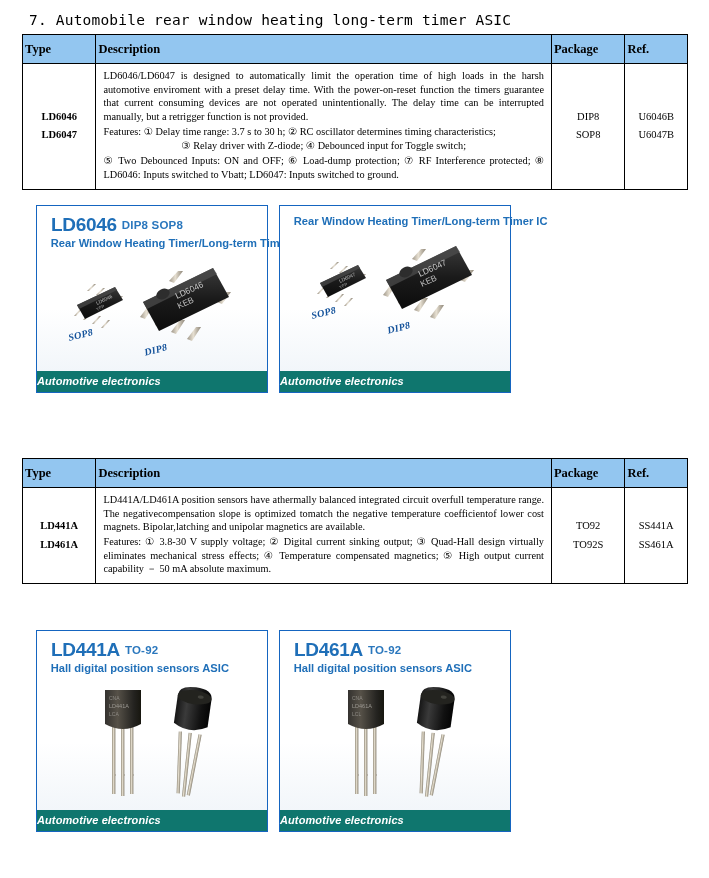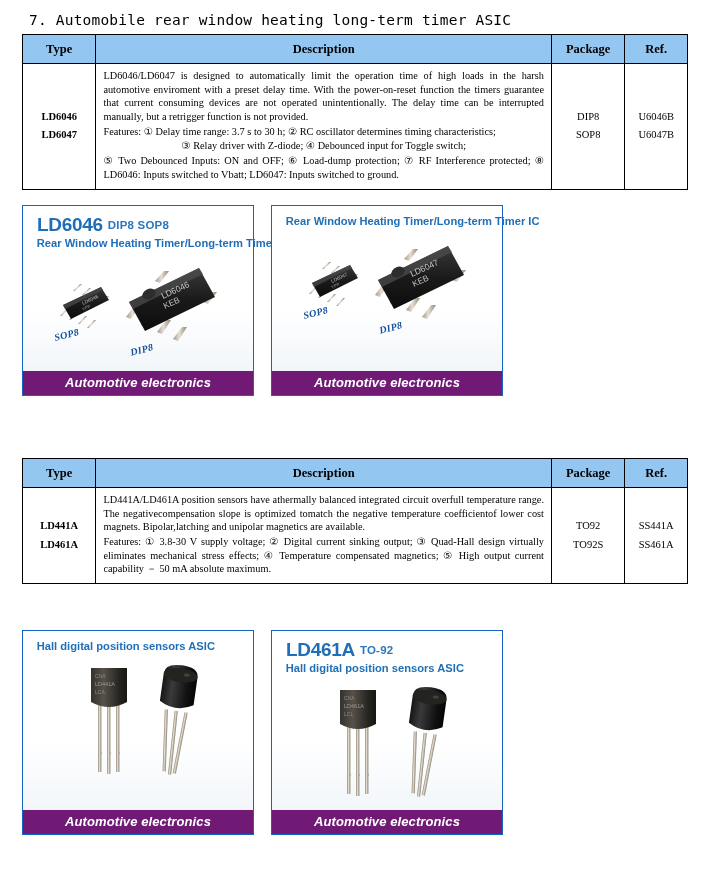--- a/index.html
+++ b/index.html
@@ -47,21 +47,21 @@
 
   .spec-table th, .spec-table td {
     border: 1px solid #000;
     vertical-align: middle;
   }
   .spec-table thead th {
     background: #93c6f0;
     font-family: "Liberation Serif", serif;
     font-weight: bold;
     font-size: 12.5px;
-    text-align: center;
+    text-align: left;
     height: 26px;
     padding: 1px 2px;
   }
   .col-type  { width: 68px; }
   .col-desc  { width: 422px; }
   .col-pkg   { width: 68px; }
   .col-ref   { width: 58px; }
 
   td.cell-type, td.cell-pkg, td.cell-ref {
     text-align: center;
@@ -79,24 +79,24 @@
     text-justify: inter-word;
     vertical-align: top;
   }
   td.cell-desc p { margin: 0 0 1px 0; }
   td.cell-desc p.just { text-align: justify; }
   td.cell-desc p.left { text-align: center; }
 
   
   .card-row {
     position: absolute;
-    left: 22px;
+    left: 36px;
     width: 666px;
     display: flex;
-    gap: 17px;
+    gap: 11px;
   }
   #cards-7 { top: 205px; }
   #cards-8 { top: 630px; }
 
   .product-card {
     width: 232px;
     border: 1.5px solid #1565c0;
     background: #ffffff;
     box-sizing: border-box;
     display: flex;
@@ -139,27 +139,26 @@
     white-space: nowrap;
     transform: scaleX(0.98);
     transform-origin: left center;
   }
   .card-image {
     position: relative;
     height: 118px;
     margin-top: 4px;
   }
   .card-footer {
-    background: #701a75;
+    background: #0f766e;
     color: #ffffff;
     font-family: "Liberation Sans", sans-serif;
     font-style: italic;
     font-weight: bold;
-    font-size: 13px;
-    text-align: center;
+    font-size: 11px;
     padding: 4px 0 5px 0;
     letter-spacing: 0.1px;
   }
   .card-image svg { display: block; }
   .pkg-label {
     position: absolute;
     font-family: "Liberation Serif", serif;
     font-weight: bold;
     font-style: italic;
     font-size: 10px;
@@ -354,20 +353,23 @@
           <div>SS461A</div>
         </td>
       </tr>
     </tbody>
   </table>
 
   <div class="card-row" id="cards-8">
 
     <div class="product-card">
       <div class="card-body">
+        <div class="card-title-line">
+          <span class="card-part">LD441A</span><span class="card-pkg">TO-92</span>
+        </div>
         <div class="card-sub">Hall digital position sensors ASIC</div>
         <div class="card-image" style="height:132px;">
           <svg width="229" height="132" viewBox="0 0 229 132">
             <defs>
               <linearGradient id="g-body8" x1="0" y1="0" x2="1" y2="0">
                 <stop offset="0" stop-color="#34322f"></stop>
                   <stop offset="0.35" stop-color="#565148"></stop>
                   <stop offset="0.8" stop-color="#242320"></stop>
                   <stop offset="1" stop-color="#17160f"></stop>
               </linearGradient>

